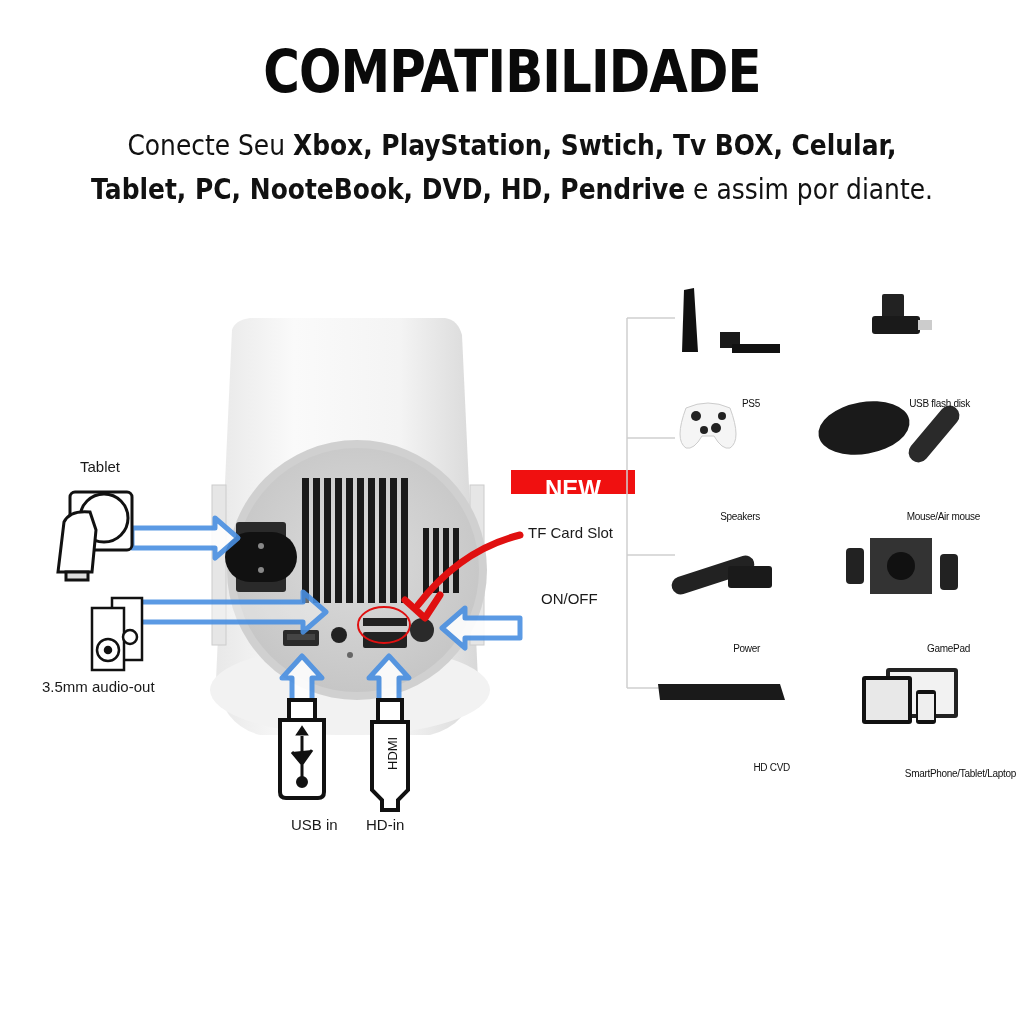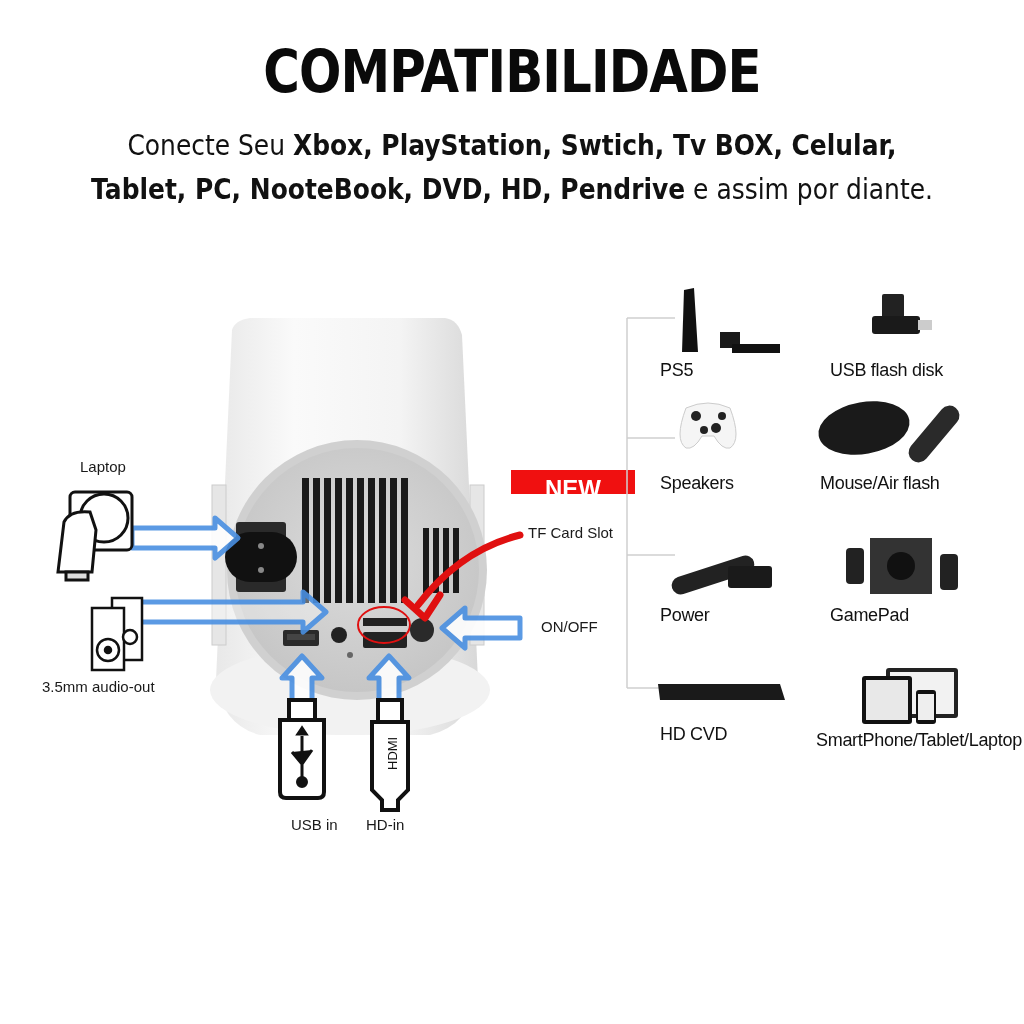--- a/index.html
+++ b/index.html
@@ -3,21 +3,21 @@
 <meta charset="utf-8">
 <style>
   html,body{margin:0;padding:0;background:#ffffff;}
   body{width:1024px;height:1024px;position:relative;overflow:hidden;font-family:"Liberation Sans","DejaVu Sans",sans-serif;color:#111;}
   .title{position:absolute;left:0;top:38px;width:1024px;text-align:center;font-family:"DejaVu Sans",sans-serif;font-weight:bold;font-size:58px;letter-spacing:-1px;transform:scaleX(0.86);transform-origin:center;color:#0a0a0a;}
   .sub{position:absolute;left:0;width:1024px;text-align:center;font-family:"DejaVu Sans",sans-serif;font-size:29px;transform:scaleX(0.86);transform-origin:center;color:#111;}
   .sub b{font-weight:bold;}
   .sub1{top:128px;}
   .sub2{top:172px;}
   .lbl{position:absolute;font-size:15px;color:#1a1a1a;white-space:nowrap;}
-  .dlbl{position:absolute;font-size:18px;color:#111;white-space:nowrap;text-align:left;letter-spacing:-0.3px;}
+  .dlbl{position:absolute;font-size:10px;color:#111;white-space:nowrap;text-align:right;letter-spacing:-0.3px;margin-top:38px;}
   .new{position:absolute;left:511px;top:470px;width:124px;height:24px;background:#f01010;color:#fff;font-weight:bold;font-size:24px;text-align:center;line-height:38px;}
   .abs{position:absolute;}
 </style>
 </head>
 <body>
 
 <div class="title">COMPATIBILIDADE</div>
 <div class="sub sub1"><span>Conecte Seu </span><b>Xbox, PlayStation, Swtich, Tv BOX,  Celular,</b></div>
 <div class="sub sub2"><b>Tablet, PC, NooteBook, DVD, HD, Pendrive</b><span> e assim por diante.</span></div>
 
@@ -111,26 +111,26 @@
     <circle cx="302" cy="502" r="4" fill="#111"></circle>
   </g>
 
   <g stroke="#111" stroke-width="4" fill="#fff">
     <rect x="378" y="420" width="24" height="22"></rect>
     <path d="M372 442 H408 V510 L398 520 V530 H382 V520 L372 510 Z"></path>
     <text x="397" y="490" font-size="13" fill="#111" stroke="none" transform="rotate(-90 397 490)" font-family="Liberation Sans, sans-serif">HDMI</text>
   </g>
 </svg>
 
-<div class="lbl" style="left:80px;top:458px">Laptop</div>
+<div class="lbl" style="left:80px;top:458px">Tablet</div>
 <div class="lbl" style="left:42px;top:678px">3.5mm audio-out</div>
 <div class="lbl" style="left:291px;top:816px">USB in</div>
 <div class="lbl" style="left:366px;top:816px">HD-in</div>
 <div class="lbl" style="left:528px;top:524px">TF Card Slot</div>
-<div class="lbl" style="left:541px;top:618px">ON/OFF</div>
+<div class="lbl" style="left:541px;top:590px">ON/OFF</div>
 <div class="new">NEW</div>
 
 <svg class="abs" style="left:620px;top:310px" width="60" height="380">
   <path d="M7 8 V378 M7 8 H55 M7 128 H55 M7 245 H55 M7 378 H40" stroke="#cfcfcf" stroke-width="1.5" fill="none"></path>
 </svg>
 
 <svg class="abs" style="left:650px;top:280px" width="374" height="460">
 
   <g>
     <path d="M34 10 L44 8 L48 72 L32 72 Z" fill="#111"></path>
@@ -179,17 +179,17 @@
     <rect x="212" y="396" width="50" height="48" rx="3" fill="#111"></rect>
     <rect x="216" y="400" width="42" height="40" fill="#e8e8e8"></rect>
     <rect x="266" y="410" width="20" height="34" rx="3" fill="#111"></rect>
     <rect x="268" y="414" width="16" height="26" fill="#eee"></rect>
   </g>
 </svg>
 
 <div class="dlbl" style="left:660px;top:360px;width:100px">PS5</div>
 <div class="dlbl" style="left:830px;top:360px;width:140px">USB flash disk</div>
 <div class="dlbl" style="left:660px;top:473px;width:100px">Speakers</div>
-<div class="dlbl" style="left:820px;top:473px;width:160px">Mouse/Air flash</div>
+<div class="dlbl" style="left:820px;top:473px;width:160px">Mouse/Air mouse</div>
 <div class="dlbl" style="left:660px;top:605px;width:100px">Power</div>
 <div class="dlbl" style="left:830px;top:605px;width:140px">GamePad</div>
 <div class="dlbl" style="left:660px;top:724px;width:130px">HD CVD</div>
 <div class="dlbl" style="left:816px;top:730px;width:200px">SmartPhone/Tablet/Laptop</div>
 
 </body></html>

